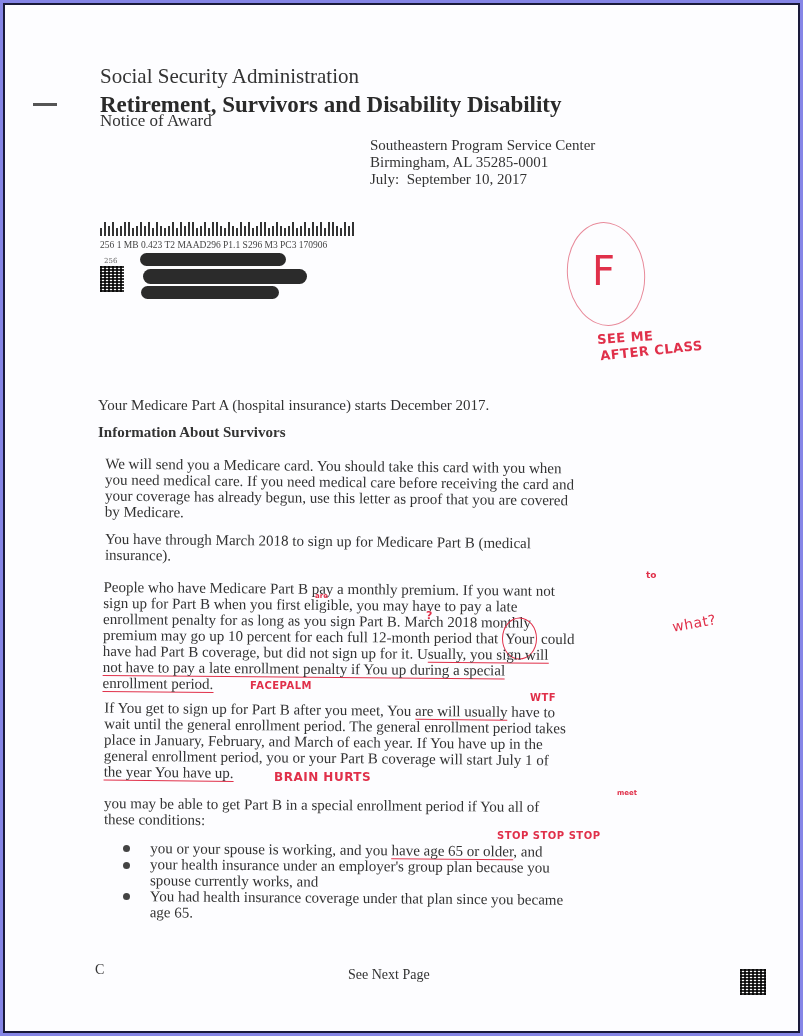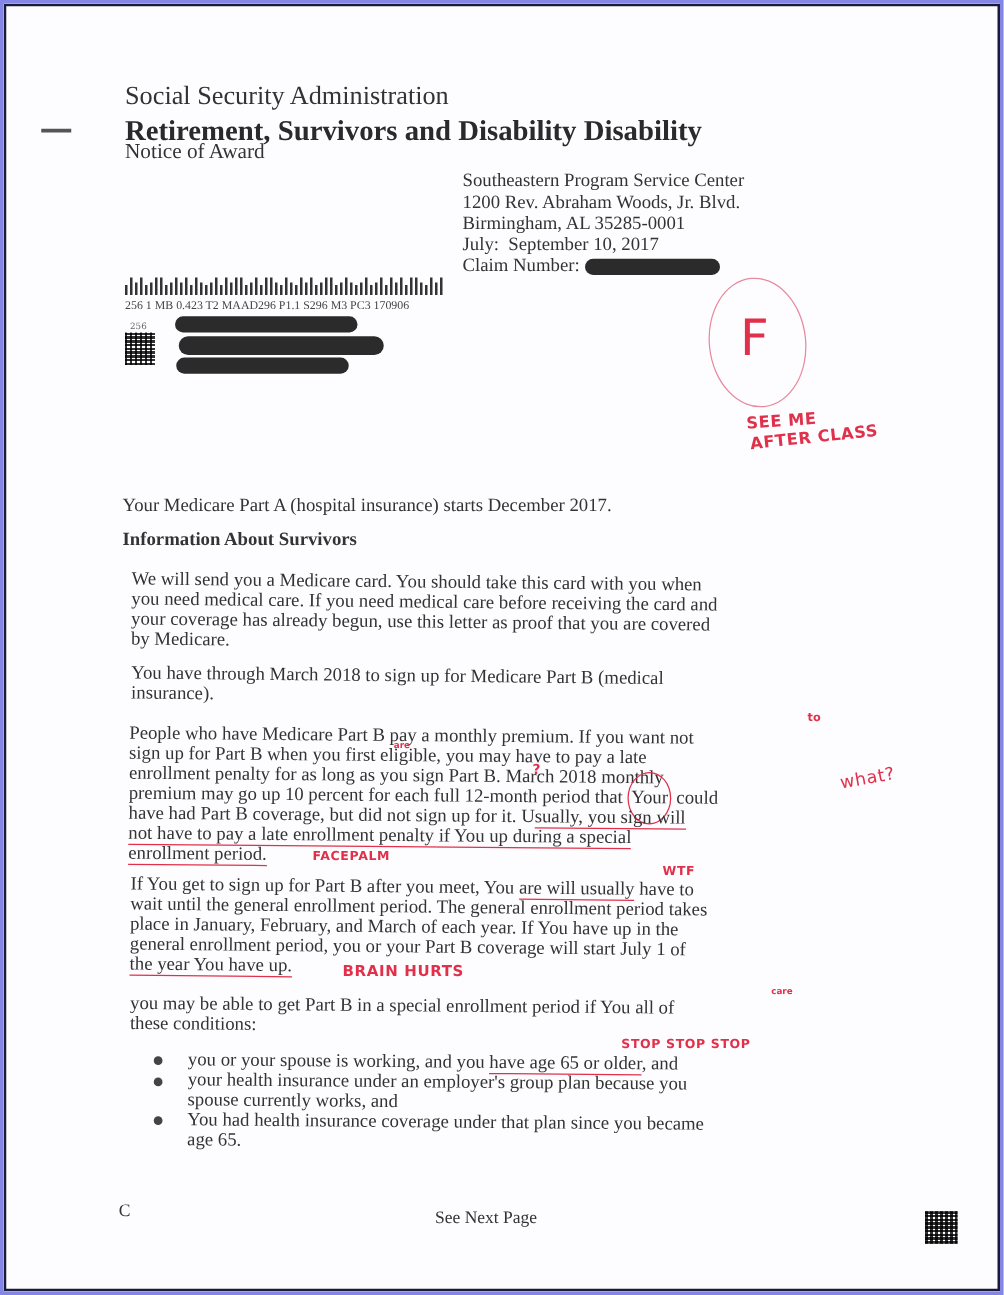--- a/index.html
+++ b/index.html
@@ -46,24 +46,22 @@
 
 <div class="frame"></div>
 
 <div class="abs dash"></div>
 <div class="abs hdr1">Social Security Administration</div>
 <div class="abs hdr2">Retirement, Survivors and Disability Disability</div>
 <div class="abs hdr3">Notice of Award</div>
 
 <div class="abs addr">
   <div>Southeastern Program Service Center</div>
-  <div>1200 Rev.  Abraham Woods, Jr.  Blvd.</div>
   <div>Birmingham, AL 35285-0001</div>
   <div><span>July:</span>&nbsp; <span>September 10, 2017</span></div>
-  <div><span>Claim Number:</span> <span class="redact" style="width:108px;height:13px;"></span></div>
 </div>
 
 <div class="abs barcode">
   <span style="height:8px"></span>
     <span style="height:14px"></span>
     <span style="height:10px"></span>
     <span style="height:14px"></span>
     <span style="height:8px"></span>
     <span style="height:10px"></span>
     <span style="height:14px"></span>
@@ -176,21 +174,21 @@
   <div>general enrollment period, you or your Part B coverage will start July 1 of</div>
   <div><span class="ul">the year You have up.</span></div>
 </div>
 <div class="abs red note" style="left:530px;top:692px;font-size:10px;">WTF</div>
 <div class="abs red note" style="left:274px;top:770px;font-size:12px;">BRAIN HURTS</div>
 
 <div class="para" style="left:104px;top:797px;transform:rotate(0.5deg);">
   <div>you may be able to get Part B in a special enrollment period if You all of</div>
   <div>these conditions:</div>
 </div>
-<div class="abs red tinyred" style="left:617px;top:789px;font-size:7px;">care</div>
+<div class="abs red tinyred" style="left:617px;top:789px;font-size:7px;">meet</div>
 <div class="abs red note" style="left:497px;top:830px;font-size:10px;">STOP STOP STOP</div>
 
 <div class="bullet" style="left:123px;top:845px;"></div>
 <div class="bullet" style="left:123px;top:862px;"></div>
 <div class="bullet" style="left:123px;top:893px;"></div>
 
 <div class="para" style="left:150px;top:842px;transform:rotate(0.5deg);">
   <div><span>you or your spouse is working, and you </span><span class="ul">have age 65 or older</span><span>, and</span></div>
   <div>your health insurance under an employer's group plan because you</div>
   <div>spouse currently works, and</div>

